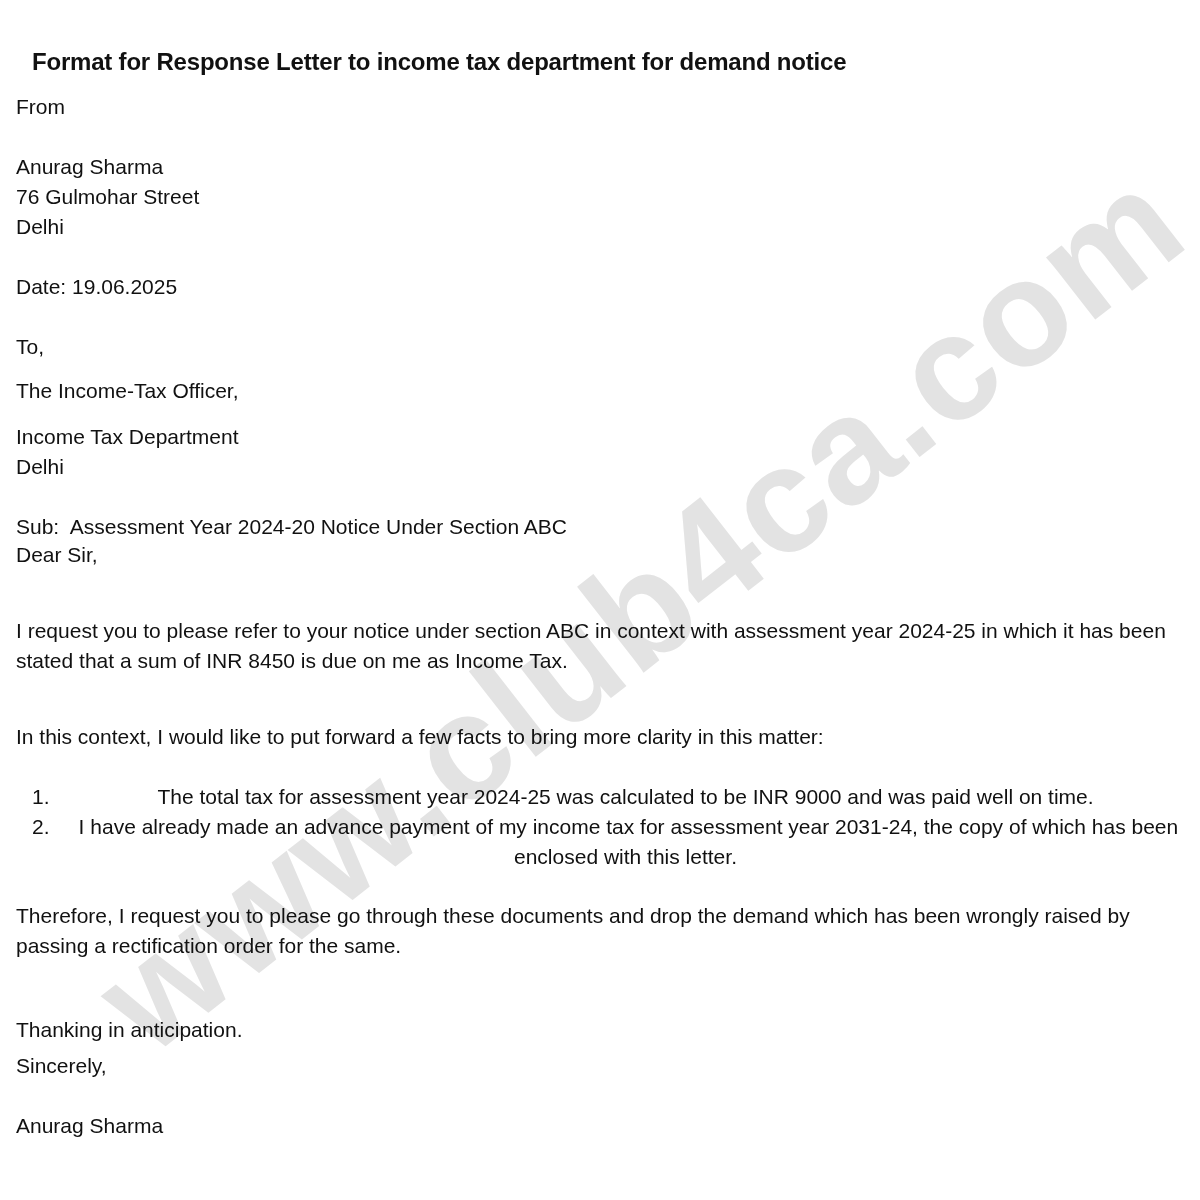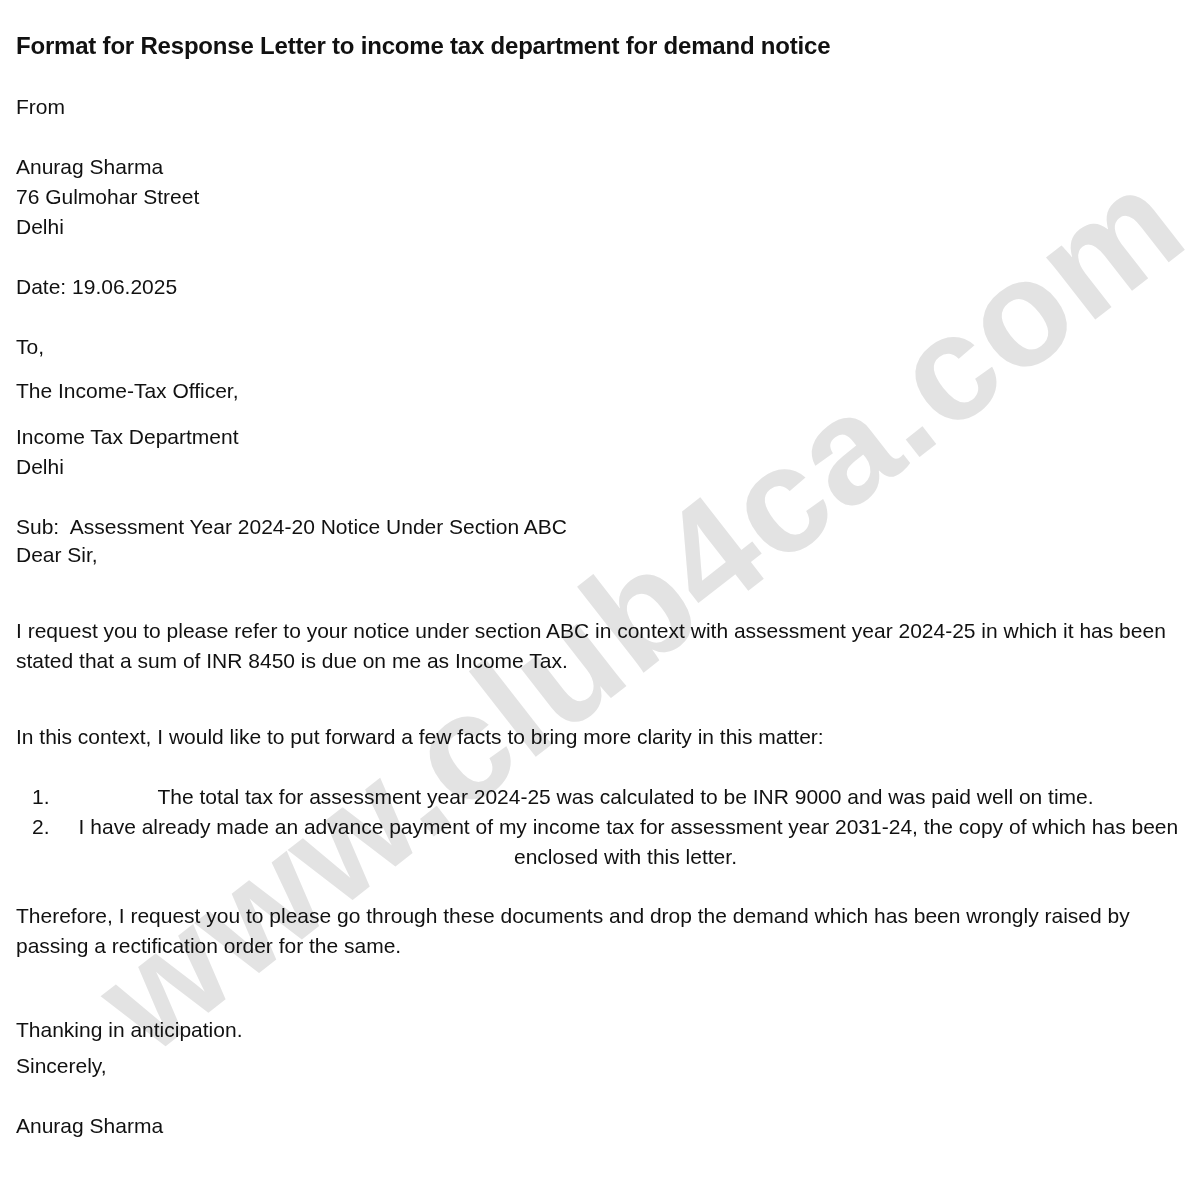--- a/index.html
+++ b/index.html
@@ -9,21 +9,21 @@
     }
     .watermark {
       position: absolute; left: 640px; top: 610px;
       transform: translate(-50%, -50%) rotate(-38deg);
       font-family: "Liberation Sans", sans-serif; font-weight: bold;
       font-size: 150px; color: #e3e3e3; white-space: nowrap; letter-spacing: 2px;
       z-index: 0; user-select: none;
     }
     .doc { position: absolute; left: 16px; top: 0; width: 1170px; z-index: 1; }
     .title {
-      position: absolute; left: 0; top: 30px; margin: 0;
+      position: absolute; left: 0; top: 30px; margin: 16px;
       font-size: 24px; font-weight: bold; line-height: 32px; white-space: nowrap; letter-spacing: -0.2px;
     }
     .line {
       position: absolute; left: 0; font-size: 21px; line-height: 30px; white-space: nowrap;
     }
     .para { position: absolute; left: 0; font-size: 21px; line-height: 30px; width: 1165px; }
     .list-item { position: absolute; left: 16px; font-size: 21px; line-height: 30px; width: 1150px; }
     .list-item .num { position: absolute; left: 0; top: 0; }
     .list-item .txt { display: block; padding-left: 37px; text-align: center; }
   </style>

